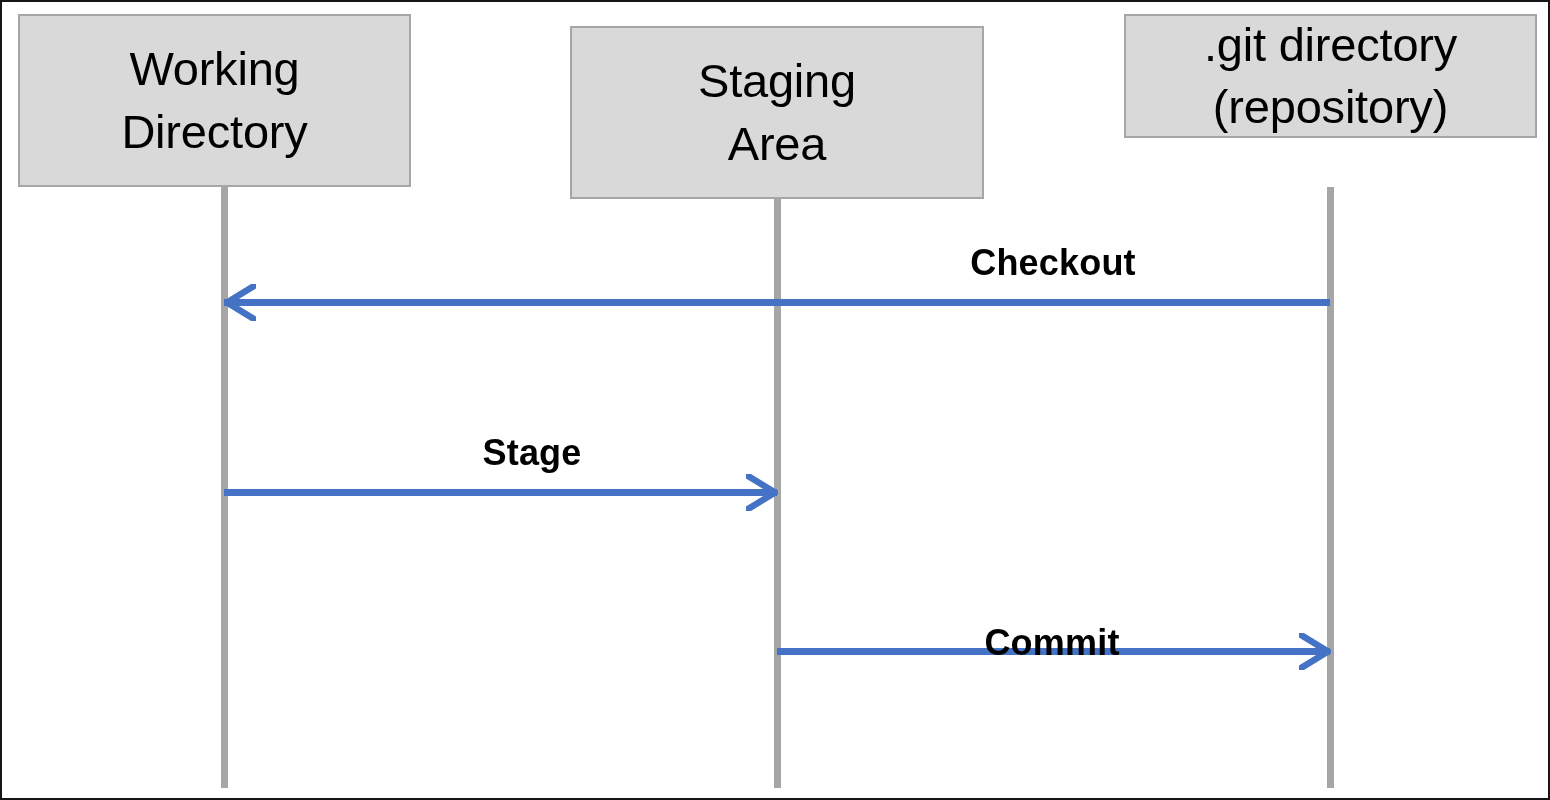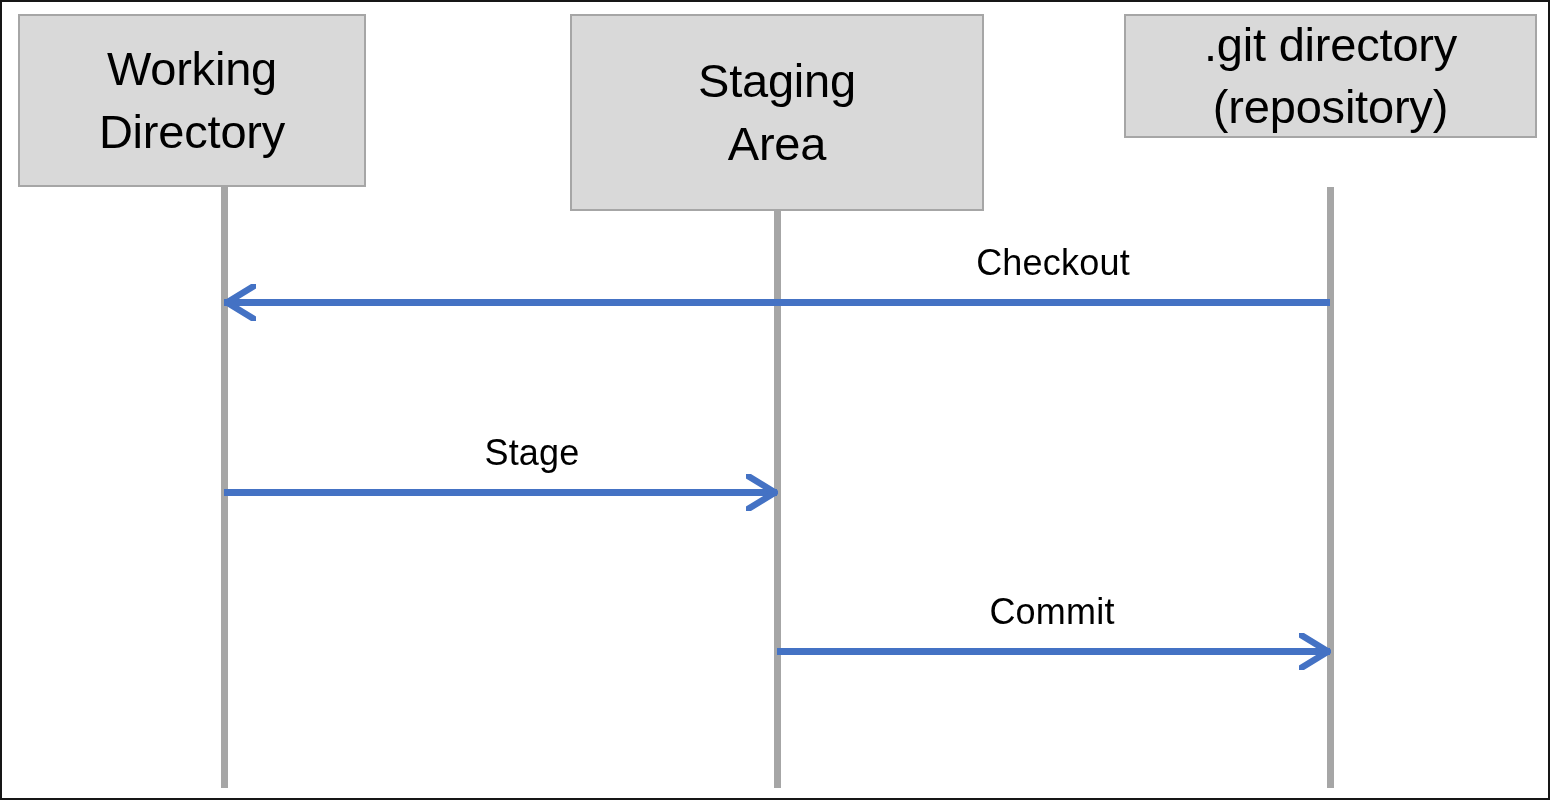--- a/index.html
+++ b/index.html
@@ -59,41 +59,41 @@
     height: 37px;
   }
   .msg-head svg {
     display: block;
     width: 100%;
     height: 100%;
   }
   .msg-label {
     position: absolute;
     font-size: 36px;
-    font-weight: normal;
+    font-weight: bold;
     color: #000000;
     white-space: nowrap;
     transform: translateX(-50%);
     letter-spacing: 0.2px;
   }
 </style>
 </head>
 <body>
 
 <div id="diagram-root" style="border-color: rgb(22, 22, 22); background: rgb(255, 255, 255);">
 
   <div class="lifeline" id="lifeline-0" style="left: 219px; top: 185px; height: 601px; background: rgb(166, 166, 166);"></div>
   <div class="lifeline" id="lifeline-1" style="left: 772px; top: 185px; height: 601px; background: rgb(166, 166, 166);"></div>
   <div class="lifeline" id="lifeline-2" style="left: 1325px; top: 185px; height: 601px; background: rgb(166, 166, 166);"></div>
 
-  <div class="participant-box" id="box-0" style="left: 16px; top: 12px; width: 348px; height: 173px; background: rgb(217, 217, 217); border-color: rgb(166, 166, 166);">
+  <div class="participant-box" id="box-0" style="left: 16px; top: 12px; width: 393px; height: 173px; background: rgb(217, 217, 217); border-color: rgb(166, 166, 166);">
     <span class="participant-label">Working
 Directory</span>
   </div>
-  <div class="participant-box" id="box-1" style="left: 568px; top: 12px; width: 414px; height: 197px; background: rgb(217, 217, 217); border-color: rgb(166, 166, 166);">
+  <div class="participant-box" id="box-1" style="left: 568px; top: 24px; width: 414px; height: 173px; background: rgb(217, 217, 217); border-color: rgb(166, 166, 166);">
     <span class="participant-label">Staging
 Area</span>
   </div>
   <div class="participant-box" id="box-2" style="left: 1122px; top: 12px; width: 413px; height: 124px; background: rgb(217, 217, 217); border-color: rgb(166, 166, 166);">
     <span class="participant-label">.git directory
 (repository)</span>
   </div>
 
   <div class="message" id="msg-0" style="left: 222px; top: 297px; width: 1106px;">
     <div class="msg-line" style="left: 0px; width: 1106px; background: rgb(68, 114, 196);"></div>
@@ -116,15 +116,15 @@
   <div class="msg-label" id="msglabel-1" style="left: 499px; top: 430px; color: rgb(0, 0, 0); margin-left: 31px;">Stage</div>
 
   <div class="message" id="msg-2" style="left: 775px; top: 646px; width: 553px;">
     <div class="msg-line" style="left: 0px; width: 553px; background: rgb(68, 114, 196);"></div>
     <div class="msg-head" style="left: 522px;">
       <svg viewBox="0 0 32 37" preserveAspectRatio="none" aria-hidden="true">
         <polyline points="2,2 29,18.5 2,35" fill="none" stroke="#4472C4" stroke-width="6.5" stroke-linecap="round" stroke-linejoin="round"></polyline>
       </svg>
     </div>
   </div>
-  <div class="msg-label" id="msglabel-2" style="left: 1050px; top: 589px; color: rgb(0, 0, 0);">Commit</div>
+  <div class="msg-label" id="msglabel-2" style="left: 1050px; top: 620px; color: rgb(0, 0, 0);">Commit</div>
 
 </div>
 
 </body></html>

